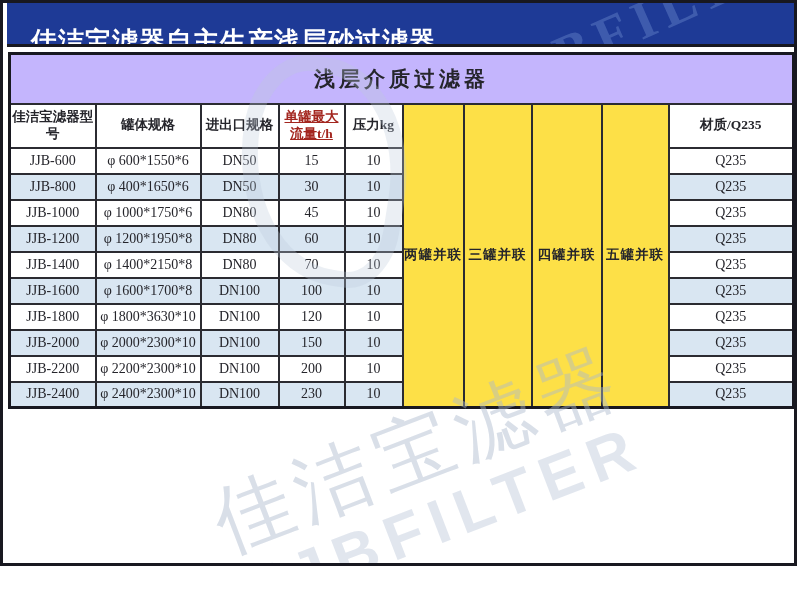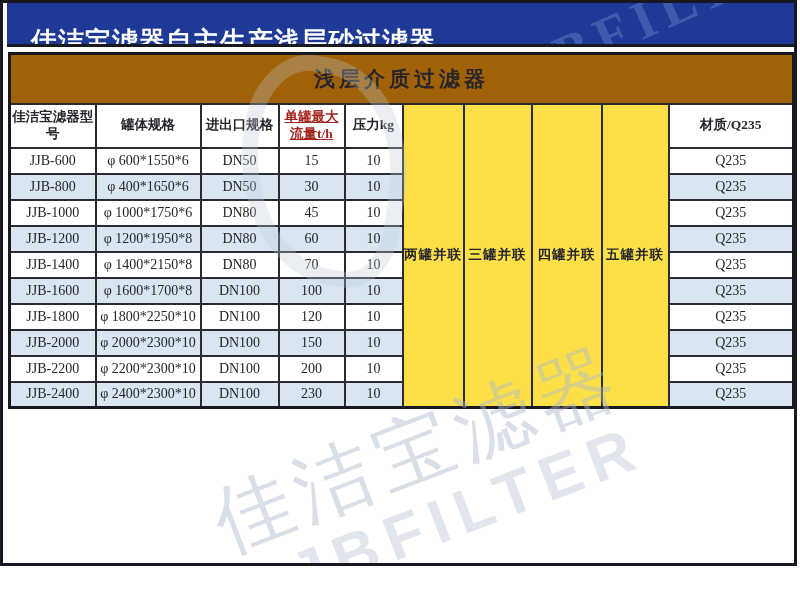--- a/index.html
+++ b/index.html
@@ -19,21 +19,21 @@
   .banner-wm { position:absolute; left:470px; top:-20px; font-size:54px;
     font-weight:bold; color:rgba(140,168,230,0.30);
     transform:rotate(-24deg); letter-spacing:8px; z-index:1; white-space:nowrap; }
   
   .spec-table { position:absolute; left:5px; top:49px; width:784px;
     border-collapse:collapse; table-layout:fixed; z-index:1; }
   .spec-table td { border:2px solid #2b2b31; text-align:center;
     vertical-align:middle; color:#25252b; font-size:14px; overflow:hidden; }
   .spec-table { border:3px solid #181820; }
   td.title-cell { height:50px; font-size:21px; font-weight:600;
-    letter-spacing:4px; background:#a16207; }
+    letter-spacing:4px; background:#c4b5fd; }
   tr.hdr td { height:44px; font-weight:bold; font-size:13.5px; line-height:1.25; }
   tr.data td { height:26px; }
   tr.alt td { background:#d9e6f2; }
   td.flow-hdr { color:#a3261f; }
   td.flow-hdr span { display:block; text-decoration:underline; }
   td.par-cell { background:#fde047; font-size:14px; letter-spacing:1px; }
   
   .wm { position:absolute; pointer-events:none; white-space:nowrap; z-index:3;
     font-family:"Liberation Serif","DejaVu Serif",serif; }
   .wm-logo { position:absolute; left:235px; top:55px; width:170px; height:225px;
@@ -130,21 +130,21 @@
     <tr class="data alt">
       <td>JJB-1600</td>
       <td>φ 1600*1700*8</td>
       <td>DN100</td>
       <td>100</td>
       <td>10</td>
       <td>Q235</td>
     </tr>
     <tr class="data">
       <td>JJB-1800</td>
-      <td>φ 1800*2250*10</td>
+      <td>φ 1800*3630*10</td>
       <td>DN100</td>
       <td>120</td>
       <td>10</td>
       <td>Q235</td>
     </tr>
     <tr class="data alt">
       <td>JJB-2000</td>
       <td>φ 2000*2300*10</td>
       <td>DN100</td>
       <td>150</td>

